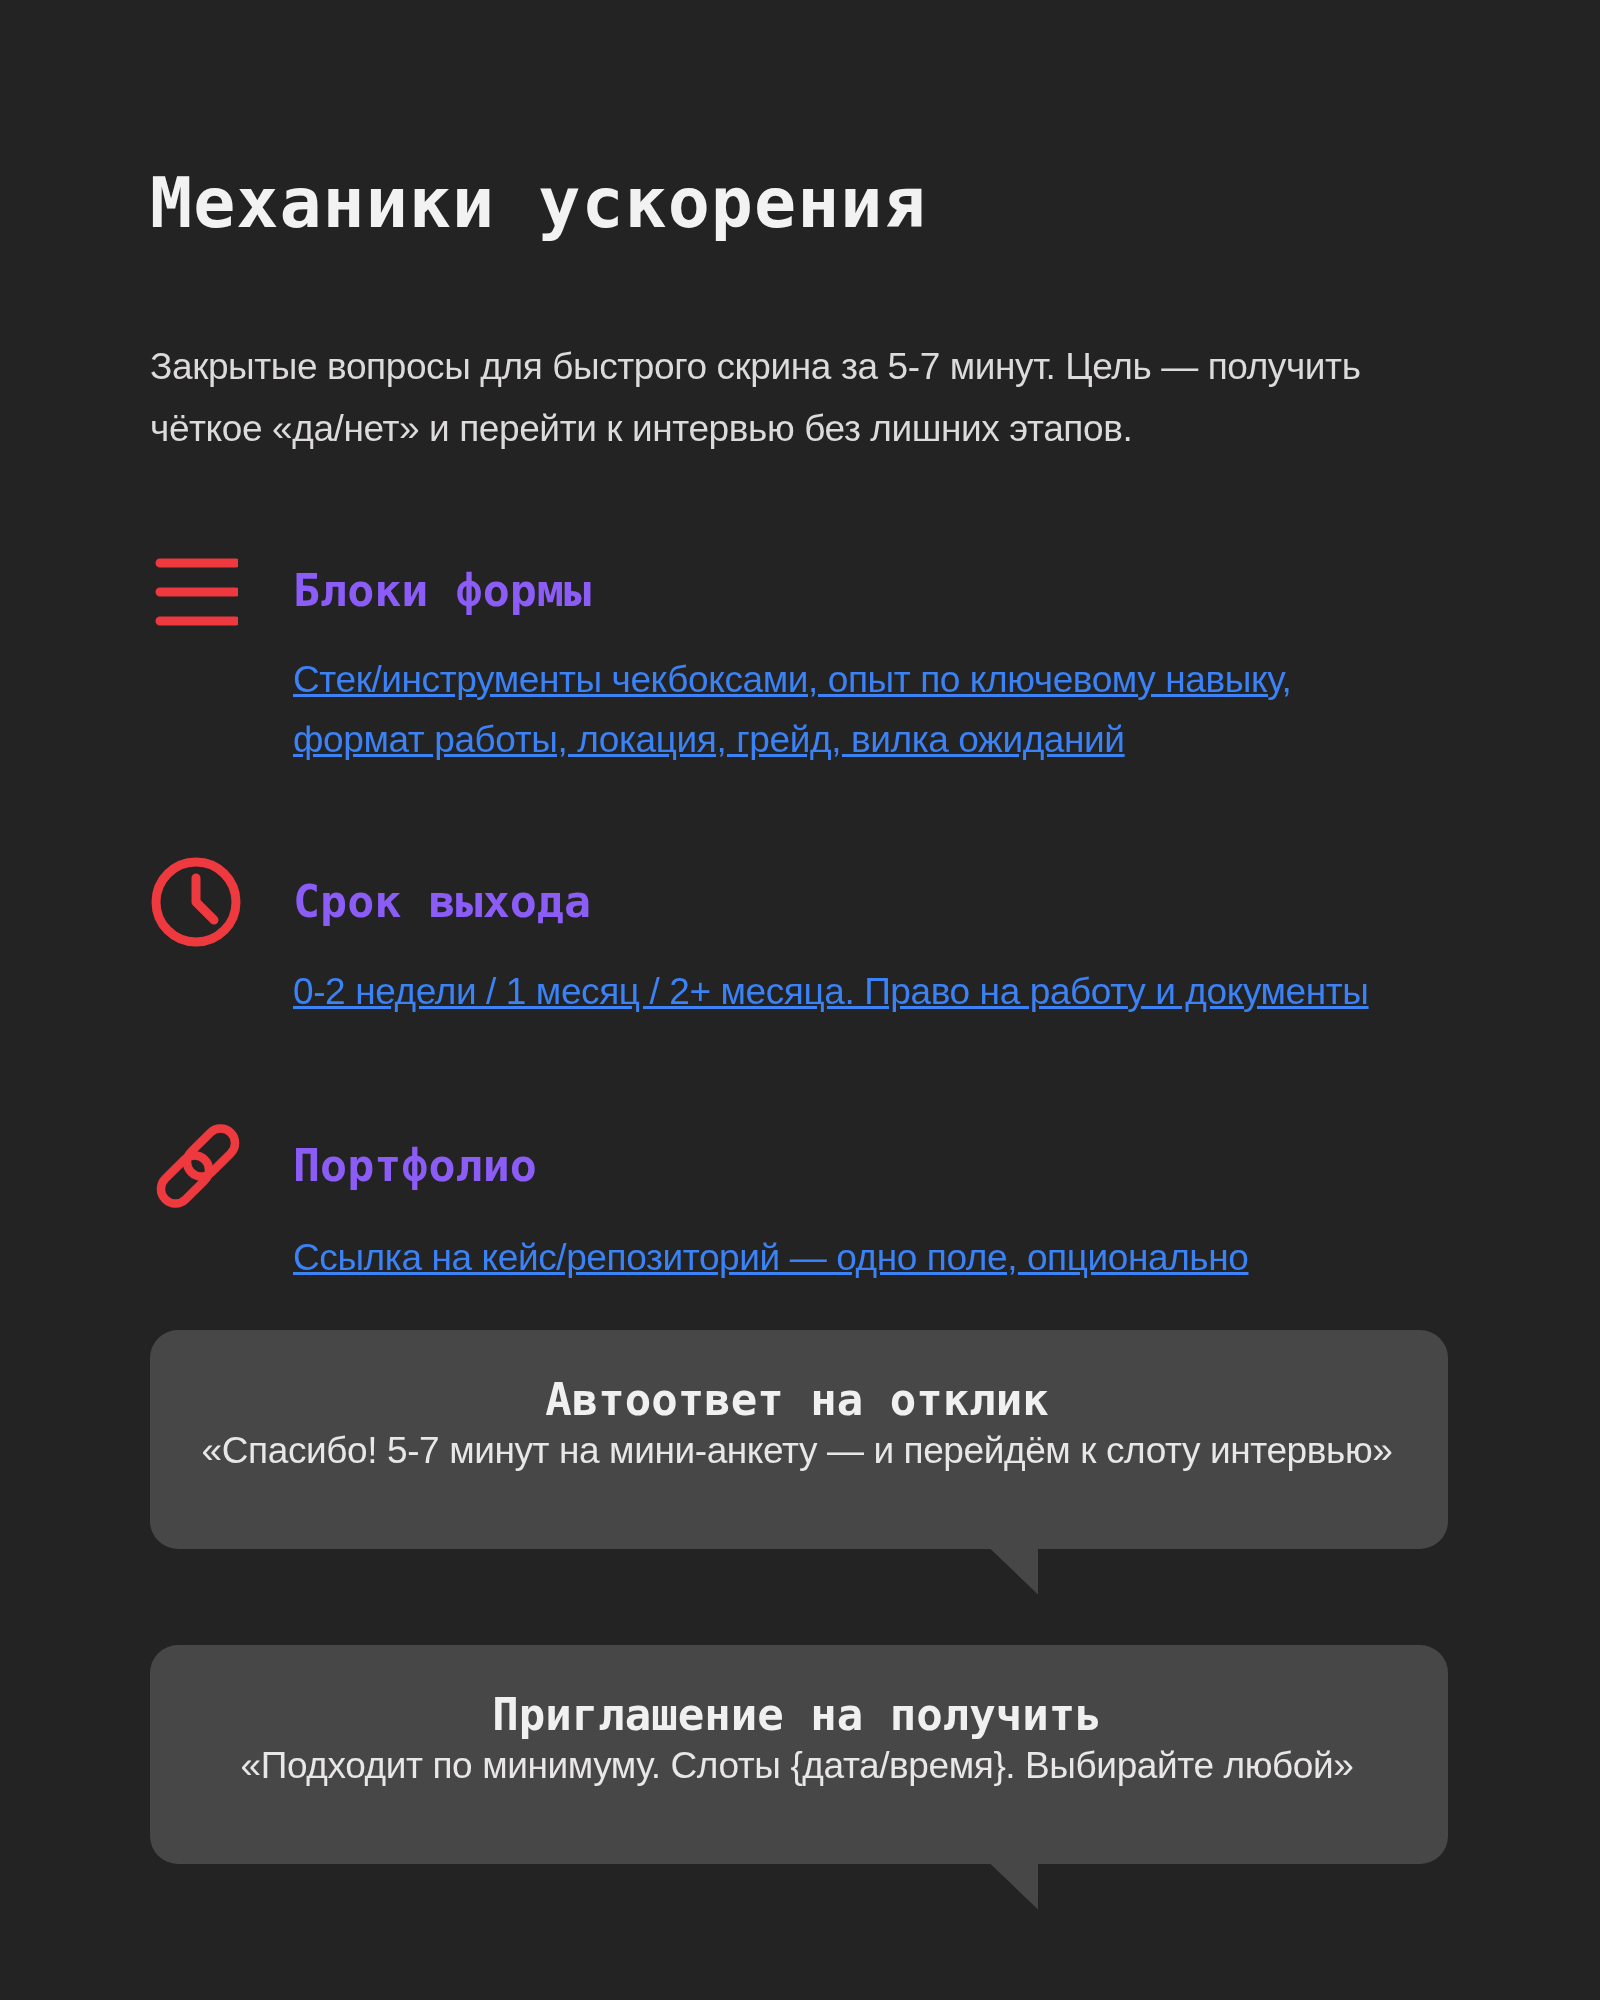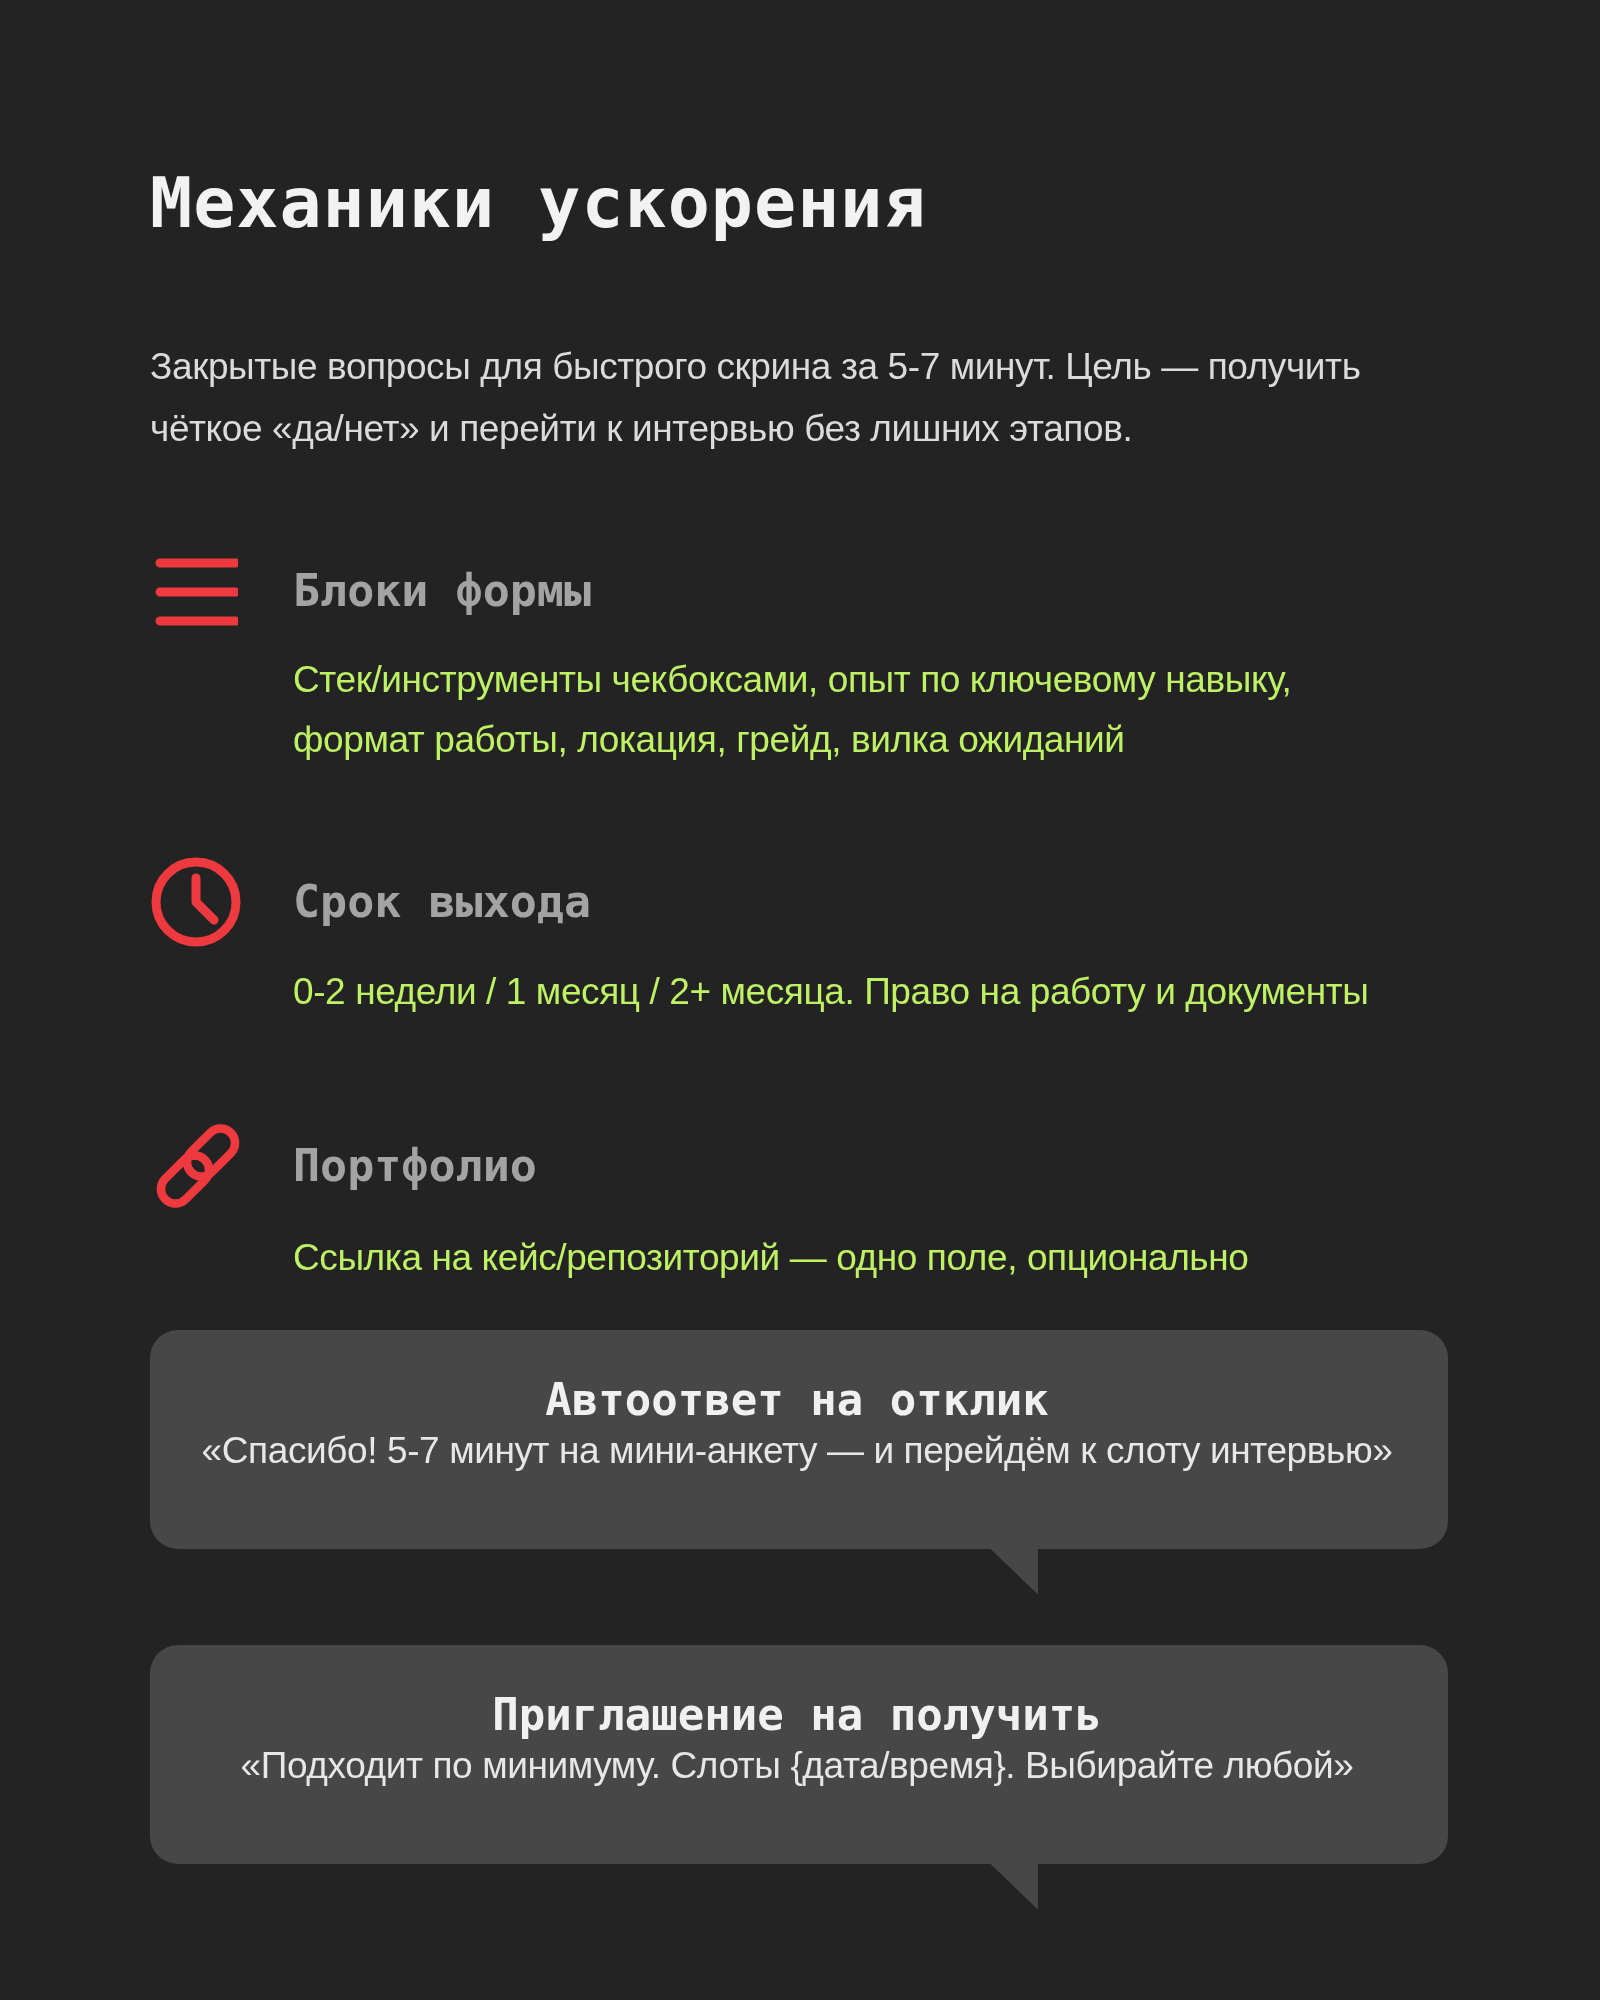--- a/index.html
+++ b/index.html
@@ -45,32 +45,33 @@
   .icon-box {
     width: 143px;
     flex: 0 0 143px;
     display: flex;
     align-items: center;
   }
   .sec-title {
     font-family: "DejaVu Sans Mono", monospace;
     font-weight: 700;
     font-size: 45px;
-    color: #a3a3a3;
+    color: #8b5cf6;
     line-height: 90px;
   }
   .sec-body {
     margin-left: 143px;
     margin-top: 14px;
     max-width: 1160px;
     font-size: 37px;
     line-height: 60px;
     letter-spacing: -0.4px;
-    color: #bef264;
+    color: #3b82f6;
     white-space: pre-line;
+    text-decoration: underline;
   }
   
   .card {
     position: relative;
     margin-top: 96px;
     width: 1298px;
     min-height: 219px;
     background: #474747;
     border-radius: 28px;
     padding: 44px 48px 46px 44px;

